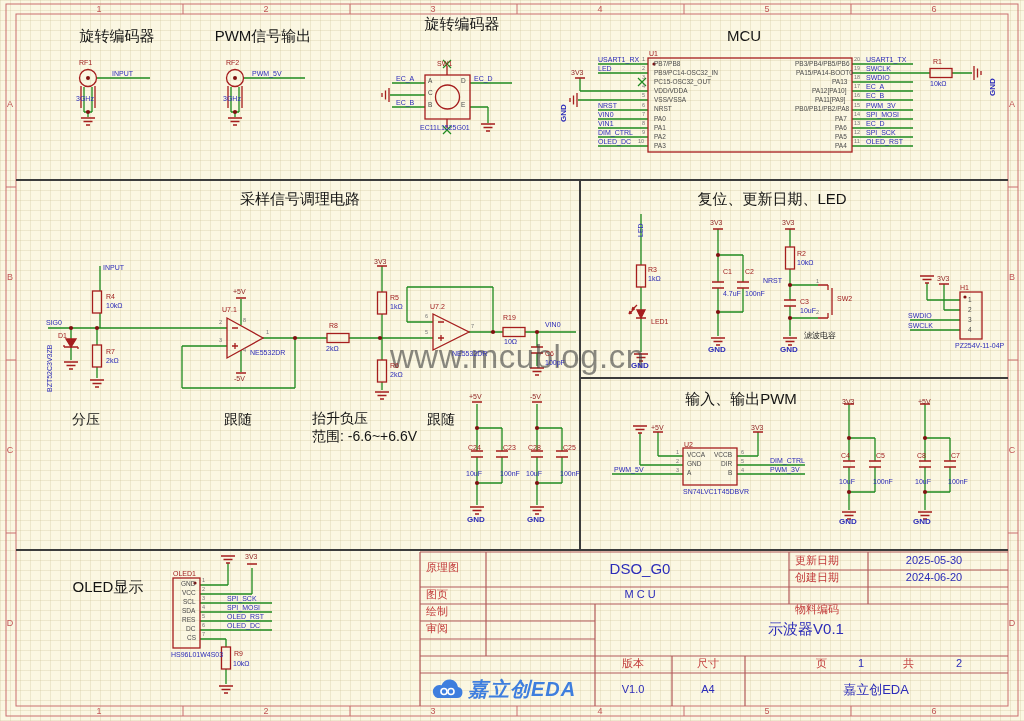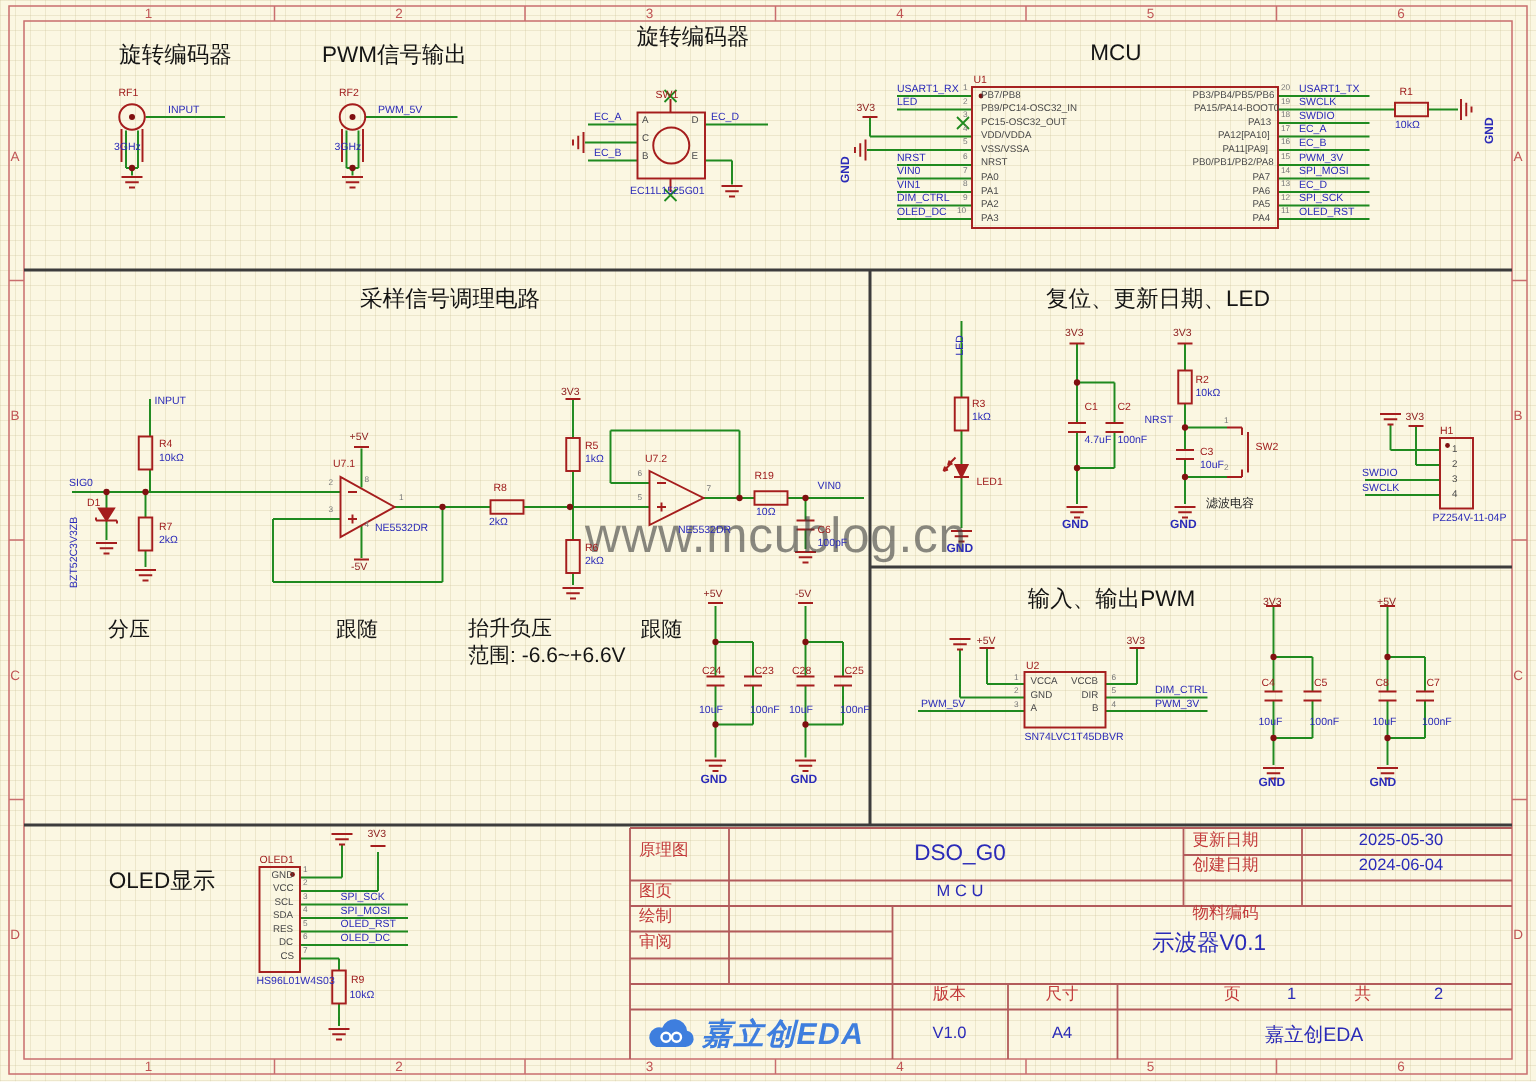--- a/index.html
+++ b/index.html
@@ -203,21 +203,21 @@
   <div class="stitle" style="left:741px;top:390px">输入、输出PWM</div>
   <div class="stitle" style="left:108px;top:578px">OLED显示</div>
 
   <div class="wm">www.mcublog.cn</div>
 
   <div class="tbl" style="left:426px;top:562px">原理图</div>
   <div class="tbv big ctr" style="left:640px;top:561px">DSO_G0</div>
   <div class="tbl" style="left:795px;top:555px">更新日期</div>
   <div class="tbv ctr" style="left:934px;top:555px">2025-05-30</div>
   <div class="tbl" style="left:795px;top:572px">创建日期</div>
-  <div class="tbv ctr" style="left:934px;top:572px">2024-06-04</div>
+  <div class="tbv ctr" style="left:934px;top:572px">2024-06-20</div>
   <div class="tbl" style="left:426px;top:589px">图页</div>
   <div class="tbv ctr" style="left:640px;top:589px">M C U</div>
   <div class="tbl" style="left:795px;top:604px">物料编码</div>
   <div class="tbl" style="left:426px;top:606px">绘制</div>
   <div class="tbl" style="left:426px;top:623px">审阅</div>
   <div class="tbv big ctr" style="left:806px;top:621px">示波器V0.1</div>
   <div class="tbl ctr" style="left:633px;top:658px">版本</div>
   <div class="tbl ctr" style="left:708px;top:658px">尺寸</div>
   <div class="tbl" style="left:816px;top:658px">页</div>
   <div class="tbv" style="left:858px;top:658px">1</div>

